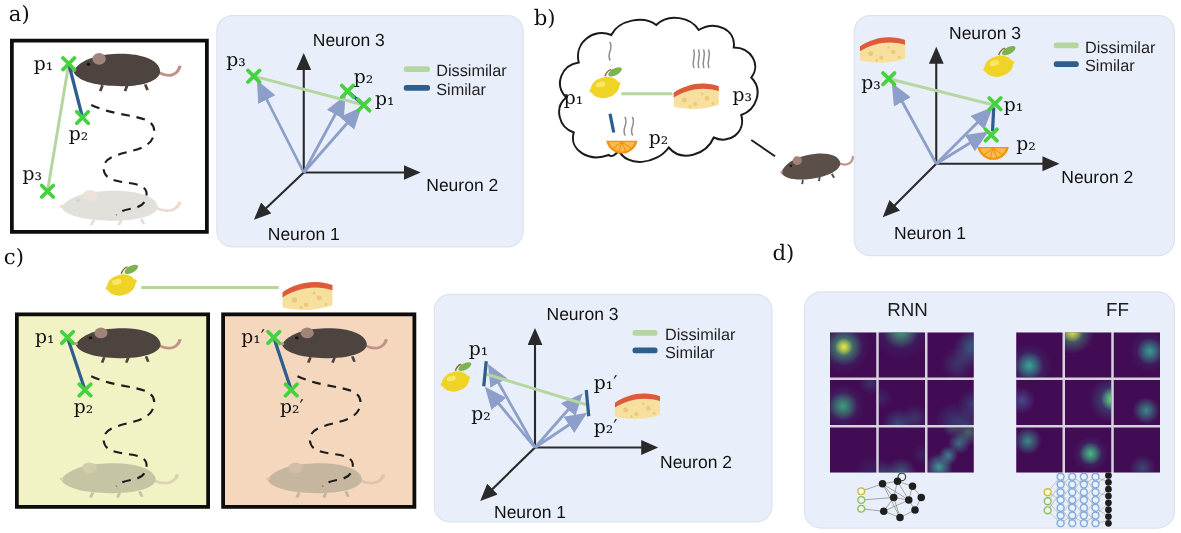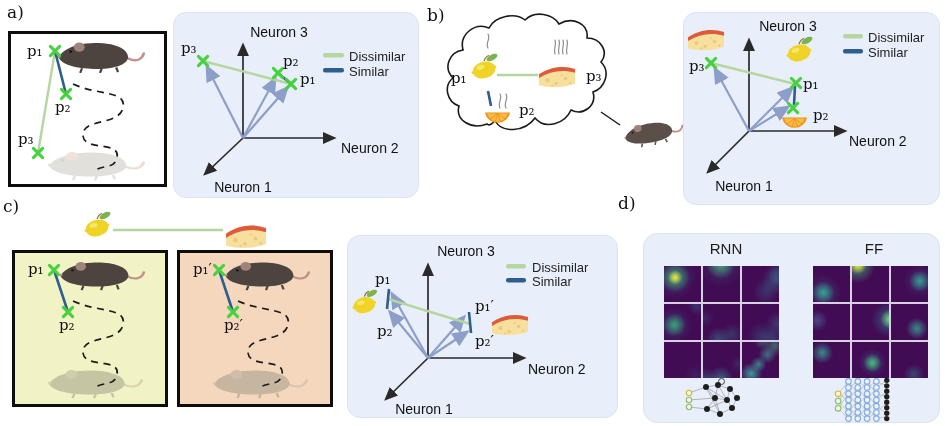--- a/index.html
+++ b/index.html
@@ -259,21 +259,21 @@
         <rect x="158" y="28" width="20" height="4.5" rx="2" fill="#b5d6a0"></rect>
         <text class="lg" x="184" y="36">Dissimilar</text>
         <rect x="158" y="42" width="20" height="4.5" rx="2" fill="#2d5e8d"></rect>
         <text class="lg" x="184" y="50">Similar</text>
       </g>
     </svg>
   </div>
 
   <div class="panel-d" style="left:643px;top:233px;width:297px;height:190px;">
     <div class="net-title" style="left:42px;top:6px;width:80px;">RNN</div>
-    <div class="net-title" style="left:190px;top:6px;width:80px;">FF</div>
+    <div class="net-title" style="left:210px;top:6px;width:80px;">FF</div>
     <div class="hm-grid" style="left: 20px; top: 32px; background: rgb(216, 209, 224);">
         <div class="hm-tile" style="background-color: rgb(66, 12, 85); background-image: radial-gradient(circle at 30% 32%, rgba(253, 231, 55, 0.95) 0%, rgba(0, 0, 0, 0) 20%), radial-gradient(circle at 30% 32%, rgba(70, 190, 120, 0.85) 0%, rgba(0, 0, 0, 0) 42%), radial-gradient(circle at 30% 32%, rgba(45, 130, 150, 0.35) 0%, rgba(0, 0, 0, 0) 60%);"></div>
         <div class="hm-tile" style="background-color: rgb(66, 12, 85); background-image: radial-gradient(circle at 48% -4%, rgba(70, 190, 120, 0.8) 0%, rgba(0, 0, 0, 0) 34%), radial-gradient(circle at 48% -4%, rgba(45, 130, 150, 0.3) 0%, rgba(0, 0, 0, 0) 55%);"></div>
         <div class="hm-tile" style="background-color: rgb(66, 12, 85); background-image: radial-gradient(circle at 92% 38%, rgba(50, 150, 160, 0.45) 0%, rgba(0, 0, 0, 0) 35%), radial-gradient(circle at 65% 70%, rgba(50, 150, 160, 0.3) 0%, rgba(0, 0, 0, 0) 38%), radial-gradient(circle at 100% 20%, rgba(50, 150, 160, 0.3) 0%, rgba(0, 0, 0, 0) 25%);"></div>
         <div class="hm-tile" style="background-color: rgb(66, 12, 85); background-image: radial-gradient(circle at 28% 58%, rgba(60, 185, 125, 0.8) 0%, rgba(0, 0, 0, 0) 34%), radial-gradient(circle at 28% 58%, rgba(45, 140, 150, 0.35) 0%, rgba(0, 0, 0, 0) 52%), radial-gradient(circle at 88% 6%, rgba(50, 140, 160, 0.3) 0%, rgba(0, 0, 0, 0) 20%);"></div>
         <div class="hm-tile" style="background-color: rgb(66, 12, 85); background-image: radial-gradient(circle at 42% 98%, rgba(50, 150, 160, 0.45) 0%, rgba(0, 0, 0, 0) 30%), radial-gradient(circle at 78% 85%, rgba(50, 150, 160, 0.3) 0%, rgba(0, 0, 0, 0) 26%), radial-gradient(circle at 5% 40%, rgba(50, 140, 160, 0.2) 0%, rgba(0, 0, 0, 0) 22%);"></div>
         <div class="hm-tile" style="background-color: rgb(66, 12, 85); background-image: radial-gradient(circle at 55% 90%, rgba(45, 130, 155, 0.35) 0%, rgba(0, 0, 0, 0) 38%), radial-gradient(circle at 98% 55%, rgba(50, 150, 160, 0.35) 0%, rgba(0, 0, 0, 0) 30%), radial-gradient(circle at 85% 100%, rgba(50, 150, 160, 0.3) 0%, rgba(0, 0, 0, 0) 28%);"></div>
         <div class="hm-tile" style="background-color: rgb(66, 12, 85); background-image: radial-gradient(circle at 85% 95%, rgba(45, 120, 150, 0.18) 0%, rgba(0, 0, 0, 0) 25%);"></div>
         <div class="hm-tile" style="background-color: rgb(66, 12, 85); background-image: radial-gradient(circle at 48% 102%, rgba(55, 165, 160, 0.55) 0%, rgba(0, 0, 0, 0) 30%), radial-gradient(circle at 8% 102%, rgba(55, 165, 160, 0.35) 0%, rgba(0, 0, 0, 0) 22%), radial-gradient(circle at 95% 60%, rgba(45, 130, 150, 0.2) 0%, rgba(0, 0, 0, 0) 20%);"></div>
         <div class="hm-tile" style="background-color: rgb(66, 12, 85); background-image: radial-gradient(circle at 25% 88%, rgba(60, 190, 170, 0.8) 0%, rgba(0, 0, 0, 0) 26%), radial-gradient(circle at 45% 62%, rgba(60, 190, 170, 0.65) 0%, rgba(0, 0, 0, 0) 26%), radial-gradient(circle at 68% 35%, rgba(60, 190, 170, 0.55) 0%, rgba(0, 0, 0, 0) 26%), radial-gradient(circle at 88% 10%, rgba(70, 190, 130, 0.5) 0%, rgba(0, 0, 0, 0) 24%), radial-gradient(circle at 55% -2%, rgba(70, 190, 130, 0.4) 0%, rgba(0, 0, 0, 0) 20%);"></div>

